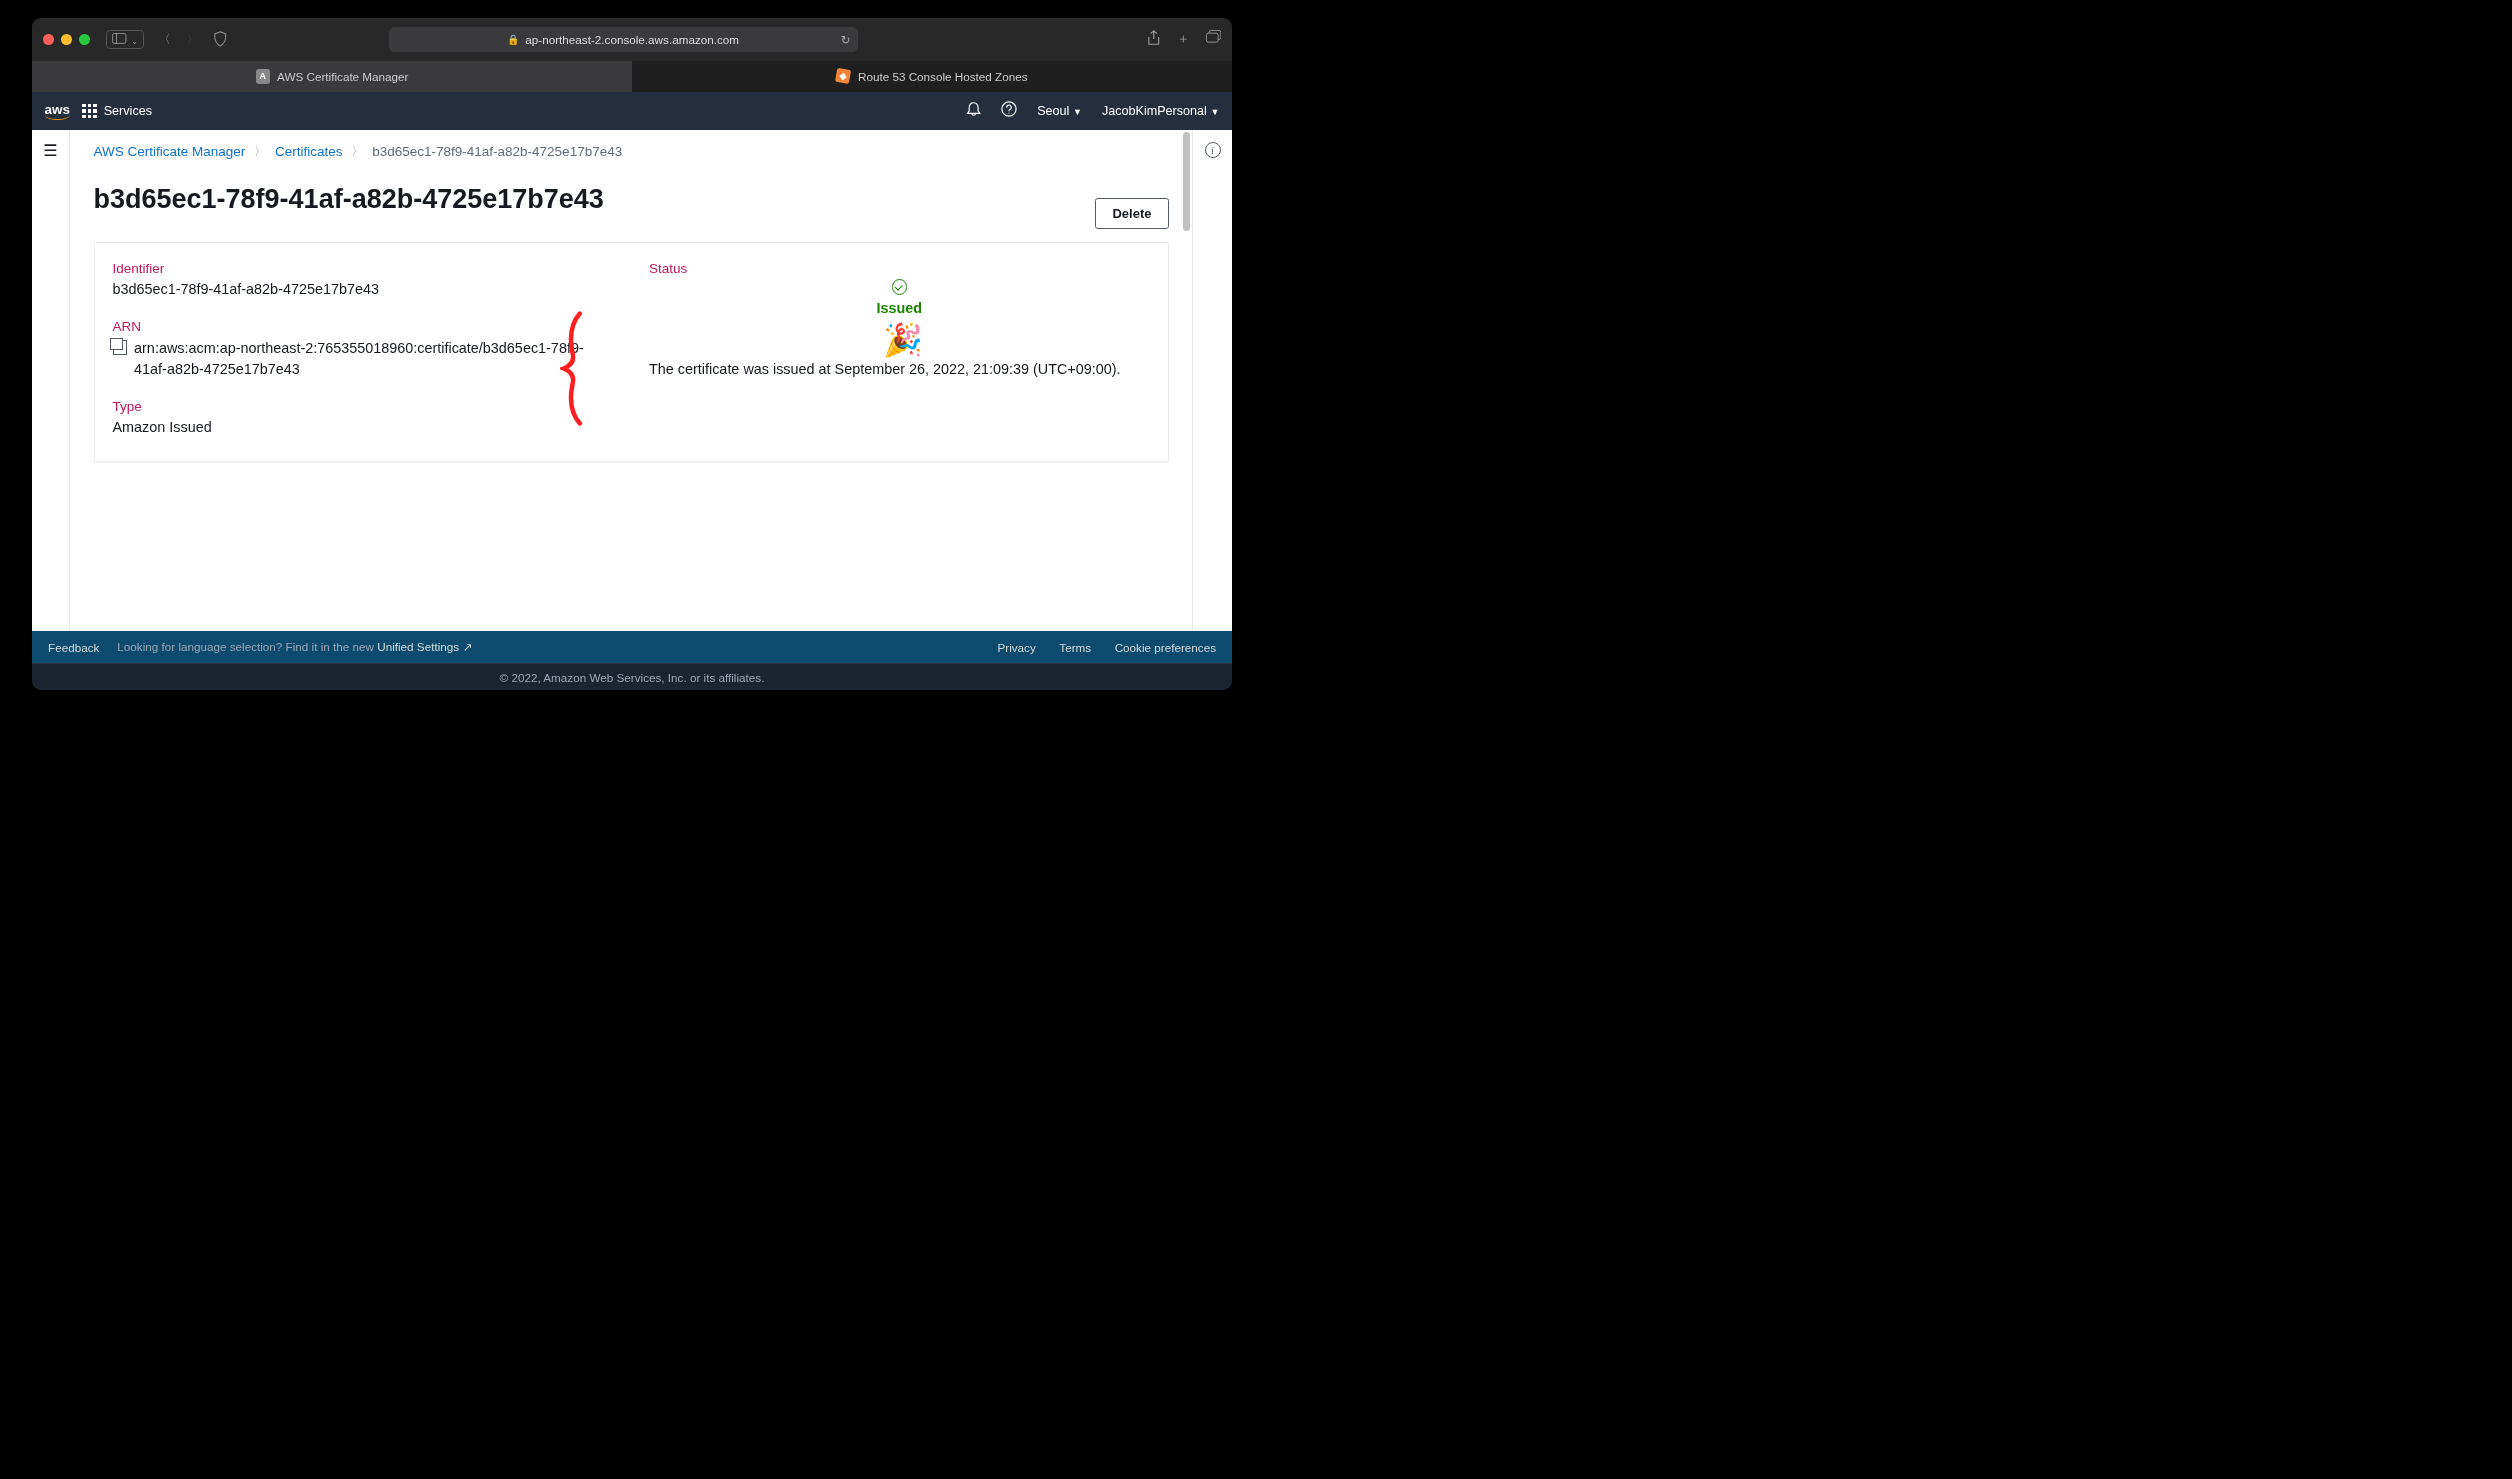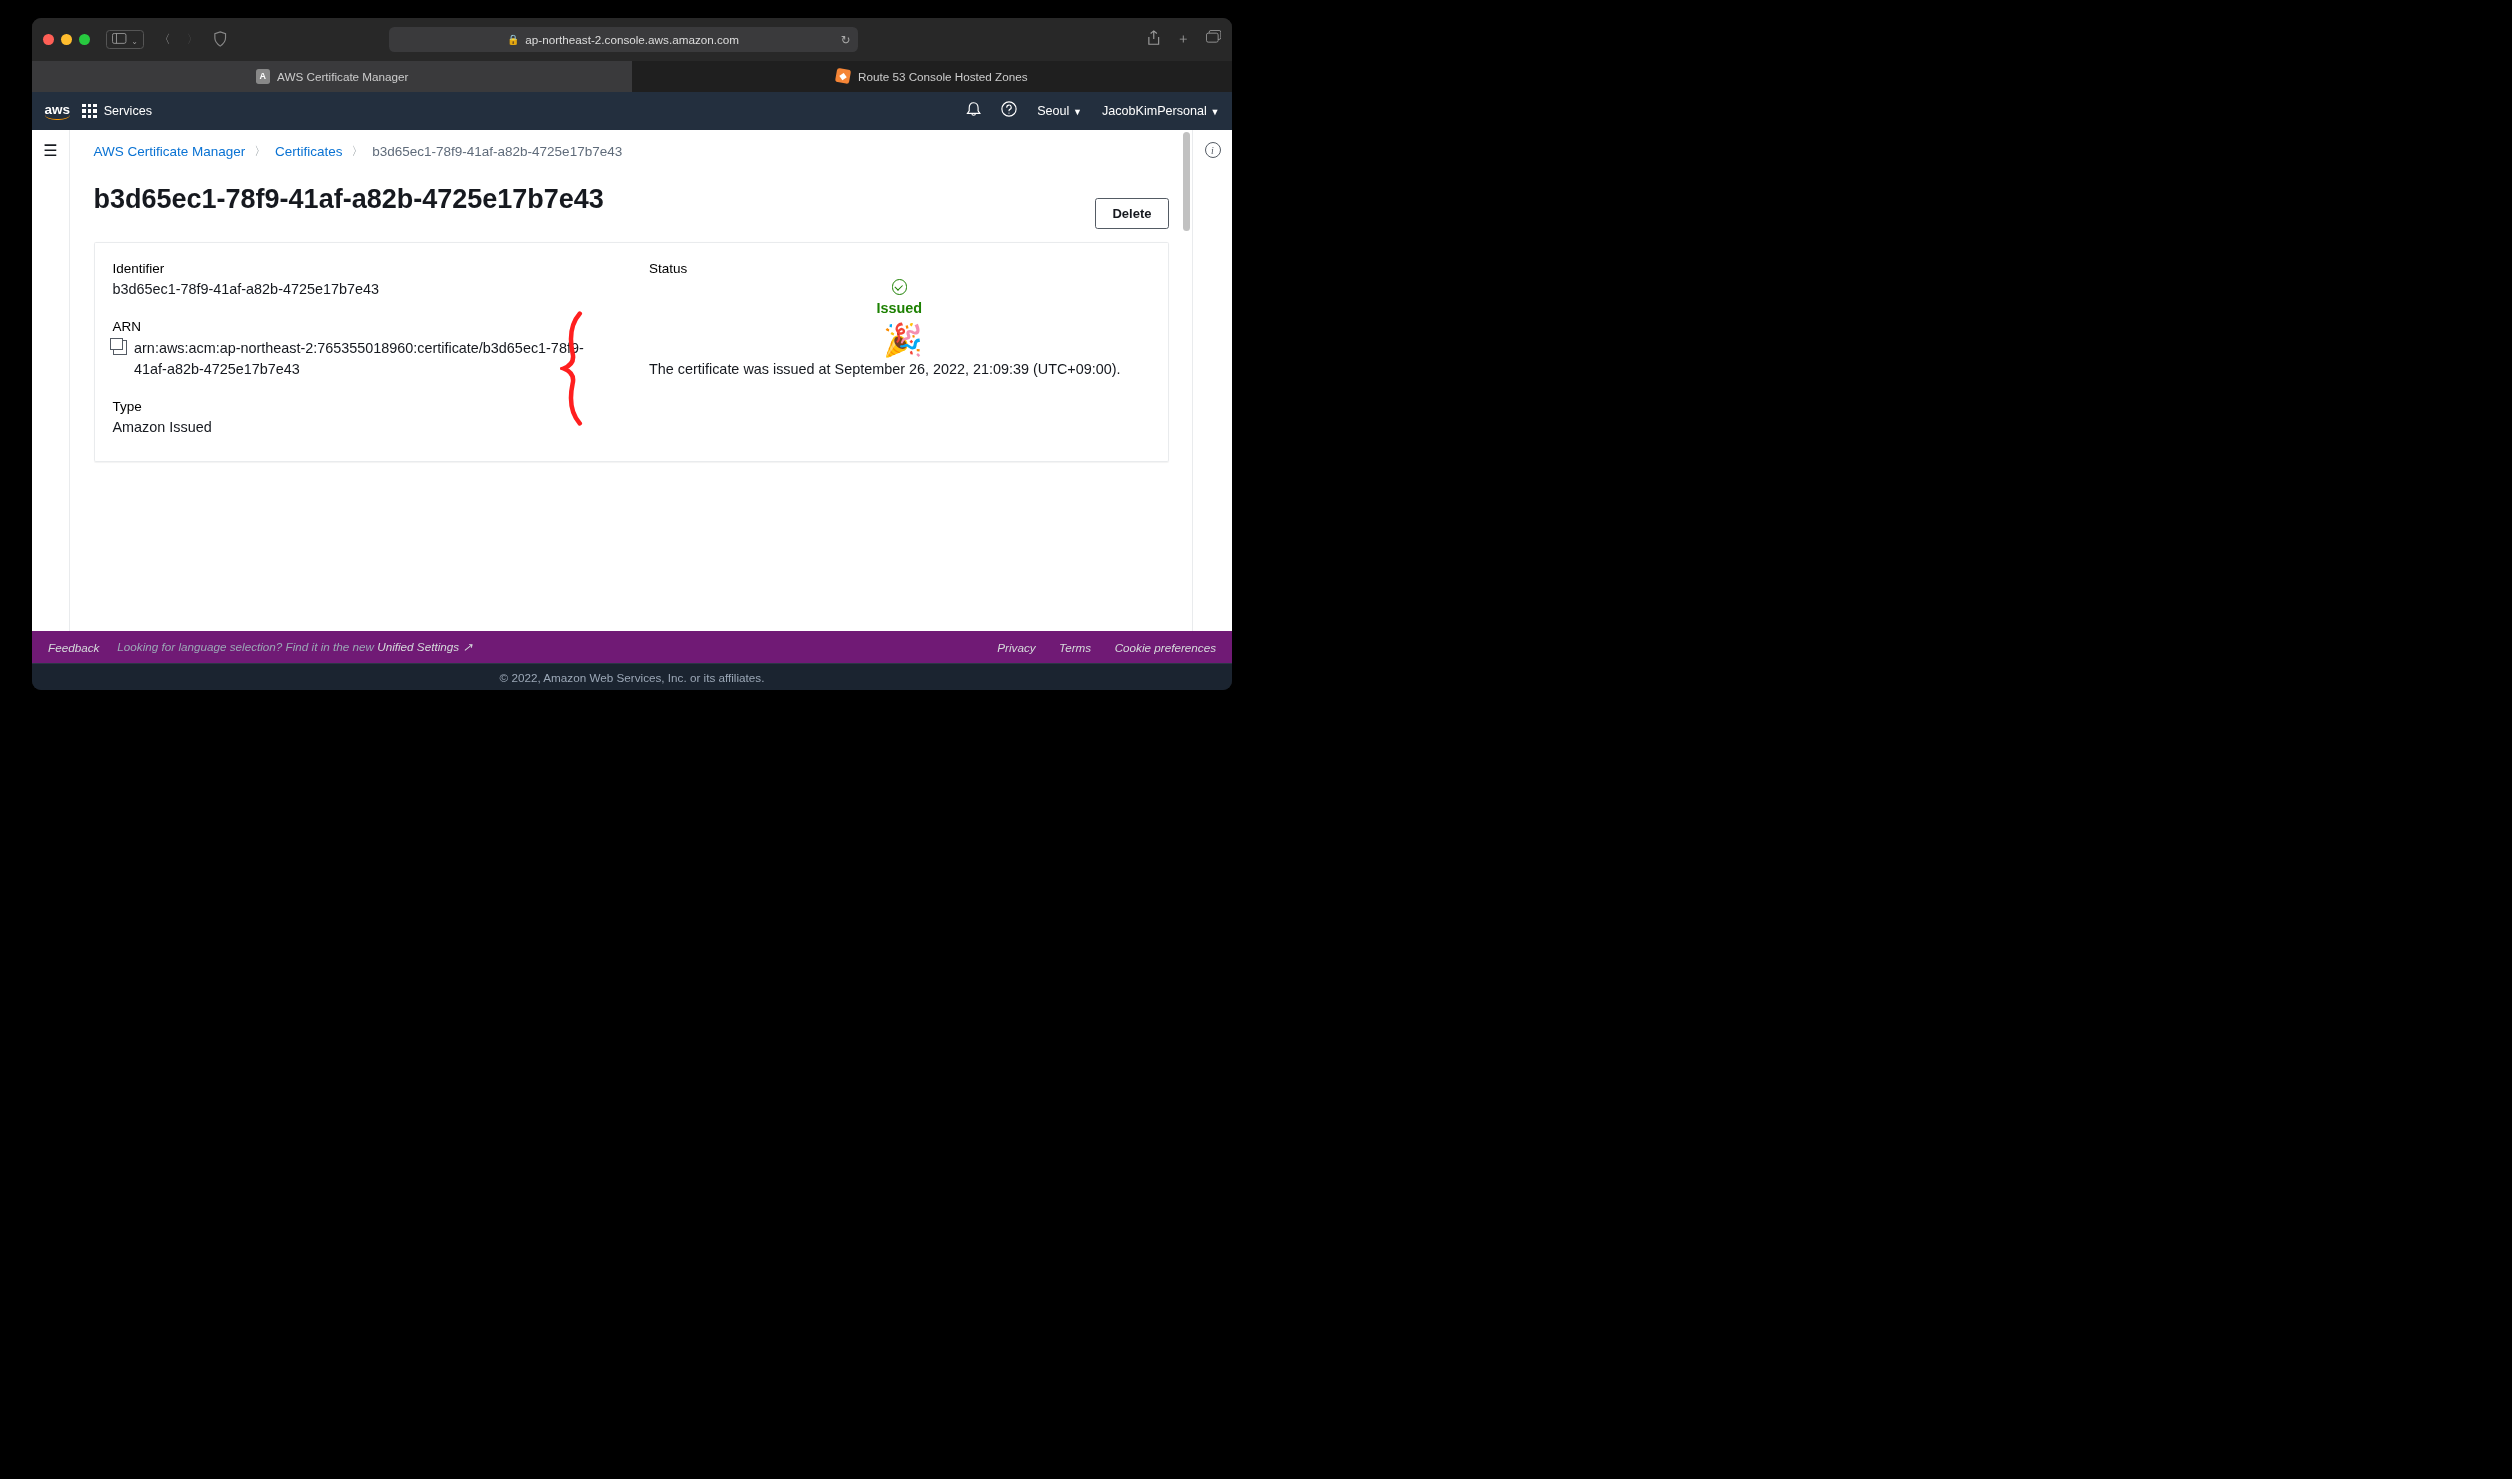--- a/index.html
+++ b/index.html
@@ -84,35 +84,35 @@
   .breadcrumb .current{color:#5f6b7a;}
   
   .title-row{display:flex;align-items:center;margin-bottom:12.6px;}
   .page-title{font-size:27px;font-weight:700;color:#16191f;}
   .delete-btn{margin-left:auto;border:0.9px solid #545b64;background:#fff;border-radius:2.7px;padding:7px 16px;font-size:13px;font-weight:600;color:#16191f;cursor:pointer;margin-top:28px;}
   
   .panel{border:0.9px solid #e9ebed;border-radius:1.8px;box-shadow:0 0.9px 0.9px rgba(0,0,0,.05);}
   .panel-header{padding:12.6px 18px;border-bottom:0.9px solid #e9ebed;font-size:18px;font-weight:700;}
   .panel-body{padding:18px;display:flex;gap:36px;}
   .col{flex:1;}
-  .field-label{color:#000000;font-size:13.5px;margin-bottom:3.6px;}
+  .field-label{color:#be185d;font-size:13.5px;margin-bottom:3.6px;}
   .field-value{color:#16191f;font-size:14.4px;margin-bottom:18px;line-height:1.5;}
   .arn-row{display:flex;align-items:flex-start;gap:7.2px;}
   .copy-icon{width:14.4px;height:14.4px;border:1.4px solid #545b64;position:relative;margin-top:2.7px;flex-shrink:0;}
   .copy-icon::before{content:"";position:absolute;left:-3.6px;top:-3.6px;width:10.8px;height:10.8px;border:1.4px solid #545b64;background:#fff;}
   .status-row{display:flex;align-items:center;gap:5.4px;}
   .status-ok{width:15.3px;height:15.3px;border:1.8px solid #1d8102;border-radius:50%;position:relative;}
   .status-ok::after{content:"";position:absolute;left:2.7px;top:3.6px;width:6.3px;height:3.6px;border-left:1.8px solid #1d8102;border-bottom:1.8px solid #1d8102;transform:rotate(-45deg);}
   .issued{color:#1d8102;font-weight:600;font-size:14.4px;}
   .party{font-size:32px;margin-left:9px;}
   
   .ann-curve{position:absolute;left:465px;top:67px;}
   .ann-curve path{stroke:#ff1f1f;stroke-width:5;fill:none;stroke-linecap:round;}
   
-  .footer{height:32px;background:#701a75;color:#d5dbdb;display:flex;align-items:center;padding:0 16px;font-size:11.7px;gap:18px;font-style:italic;}
+  .footer{height:32px;background:#0c4a6e;color:#d5dbdb;display:flex;align-items:center;padding:0 16px;font-size:11.7px;gap:18px;}
   .footer .mid{color:#9ba7b6;}
   .footer .link{color:#d5dbdb;}
   .footer .ext{margin-left:3.6px;}
   .footer-right{margin-left:auto;display:flex;gap:23.5px;text-align:center;}
   .copyright{height:27px;background:#1b2430;color:#9ba7b6;text-align:center;font-size:11.7px;display:flex;align-items:center;justify-content:center;border-top:0.9px solid #2a3644;}
 </style>
 </head>
 <body>
 
 <div class="window">

